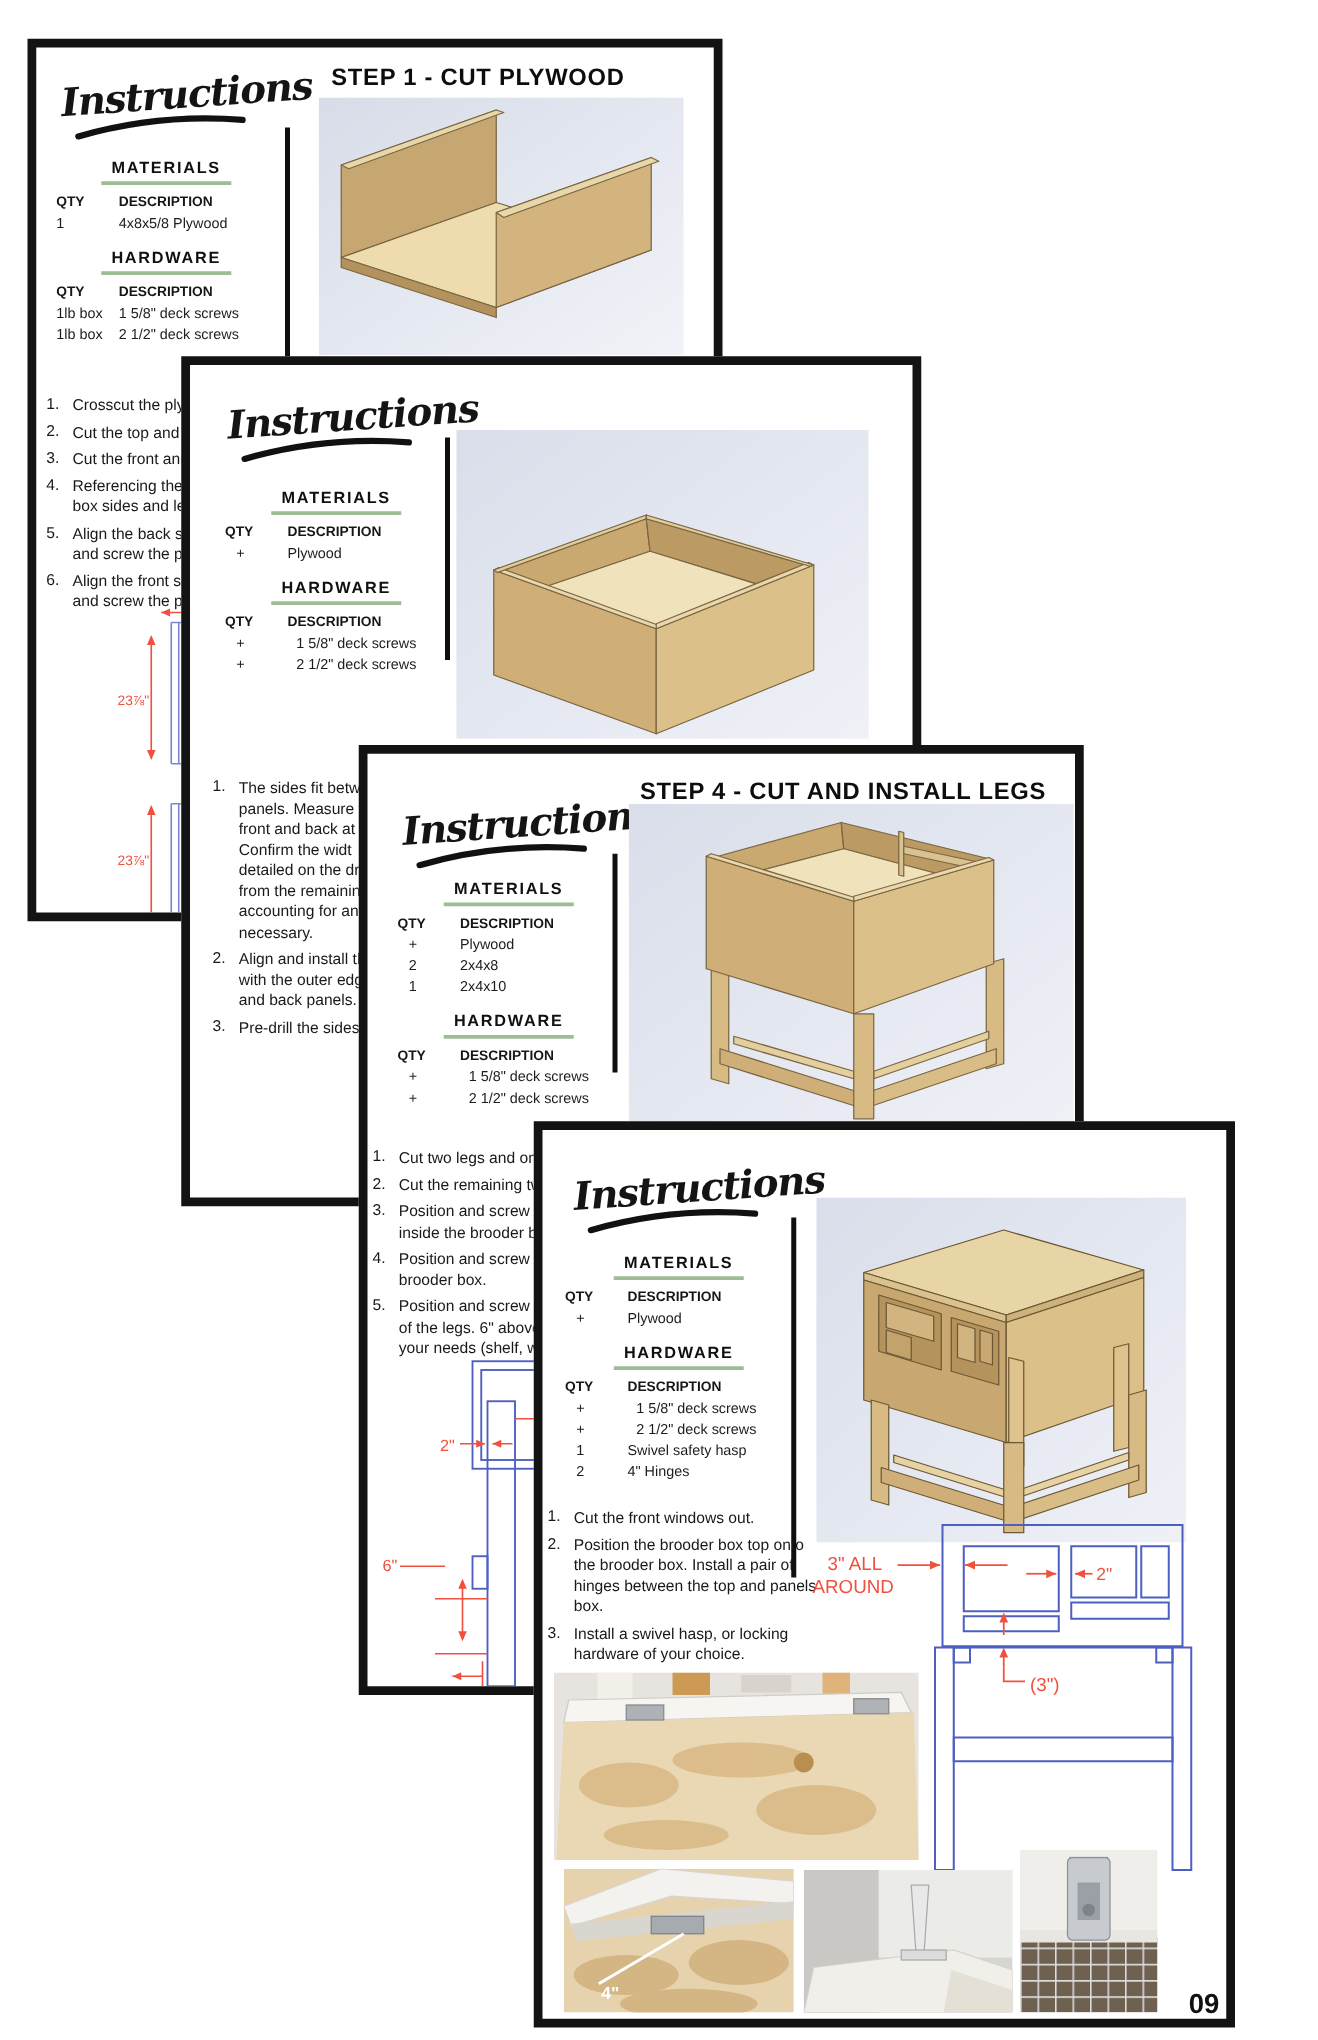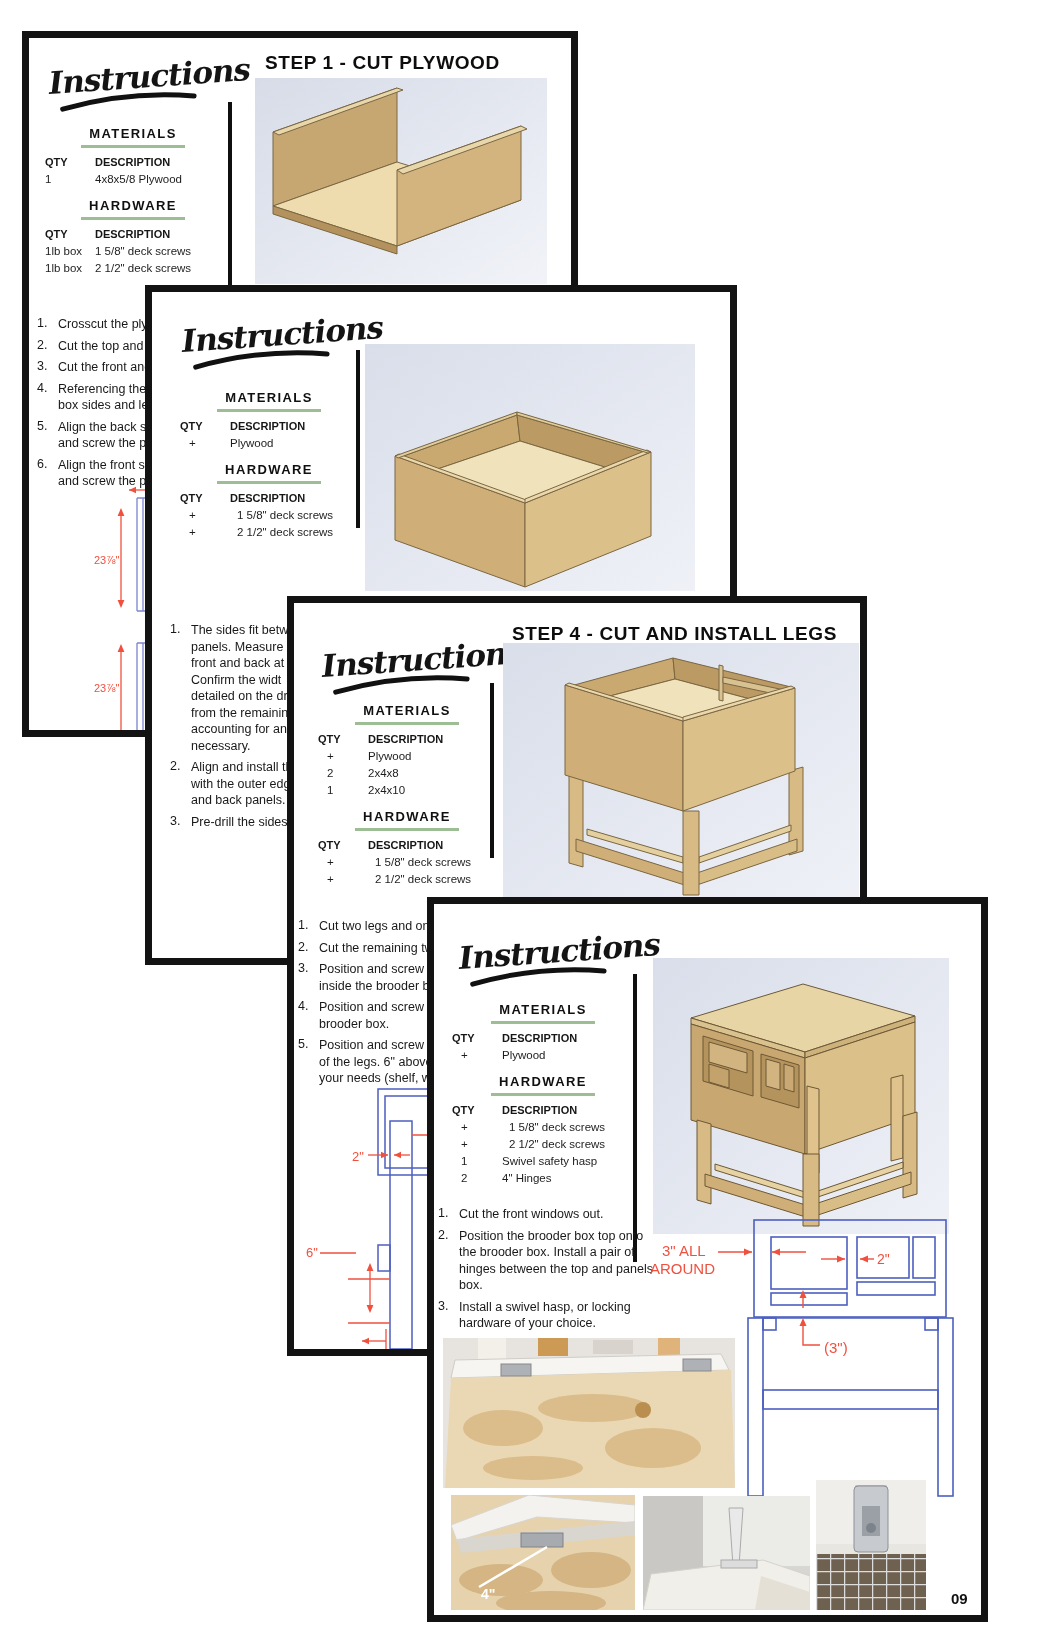--- a/index.html
+++ b/index.html
@@ -19,21 +19,21 @@
   .ind .td{padding-left:7px}
   .td{flex:1}
   .mt{margin-top:13px}
   .vdiv{position:absolute;width:4px;background:#0f0f0f}
   .steps{position:absolute}
   .step{display:flex;align-items:flex-start;margin-bottom:5px;font-size:12.5px;color:#191919}
   .n{flex:0 0 21px}
   .lns{flex:1}
   .ln{display:block;line-height:16.5px;white-space:nowrap}
   .rend,.dia,.photo{position:absolute}
-  .pagenum{position:absolute;font-weight:bold;font-size:15px;color:#111}
+  .pagenum{position:absolute;font-weight:bold;font-size:22px;color:#111}
 </style>
 </head>
 <body>
 
 <div class="page" style="left:22px;top:31px;width:556px;height:706px;z-index:1">
   <div class="ttl" style="left:236px;top:14px">STEP 1 - CUT PLYWOOD</div>
   <div class="logo" style="left:20px;top:20px">
     <span class="logo-txt">Instructions</span>
     <svg class="swash" width="140" height="14" viewBox="0 0 140 14">
         <path d="M4,11 Q70,-3 136,7" fill="none" stroke="#111" stroke-width="5" stroke-linecap="round"></path>

